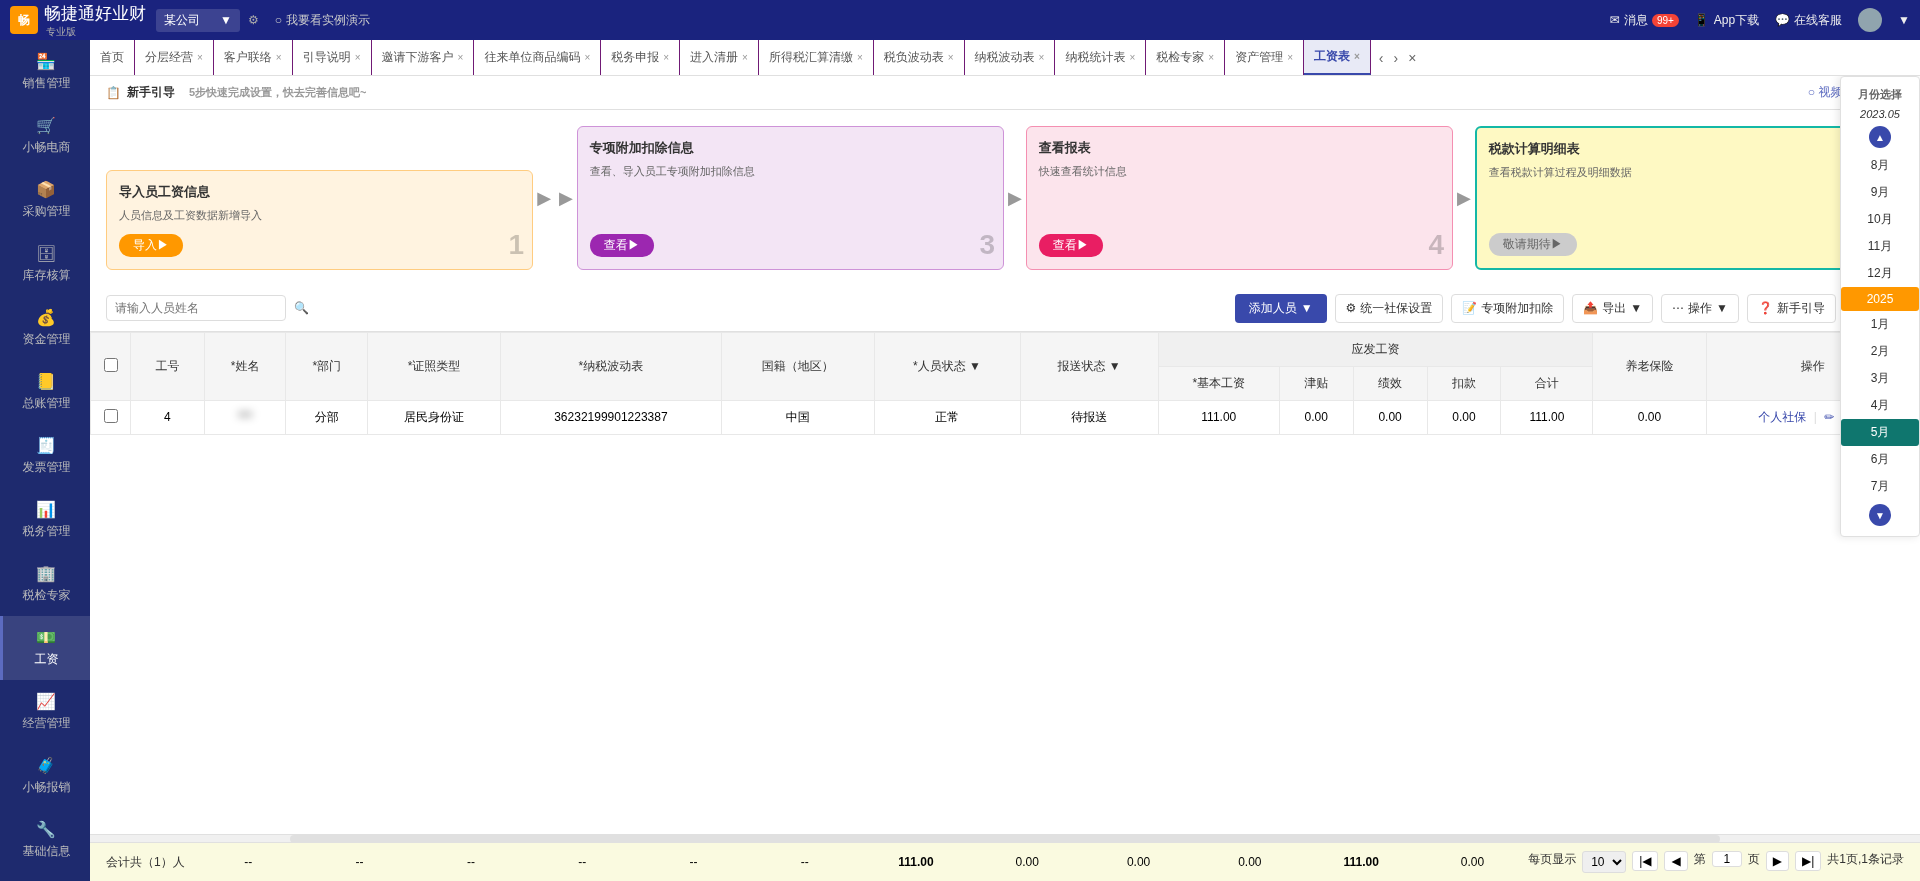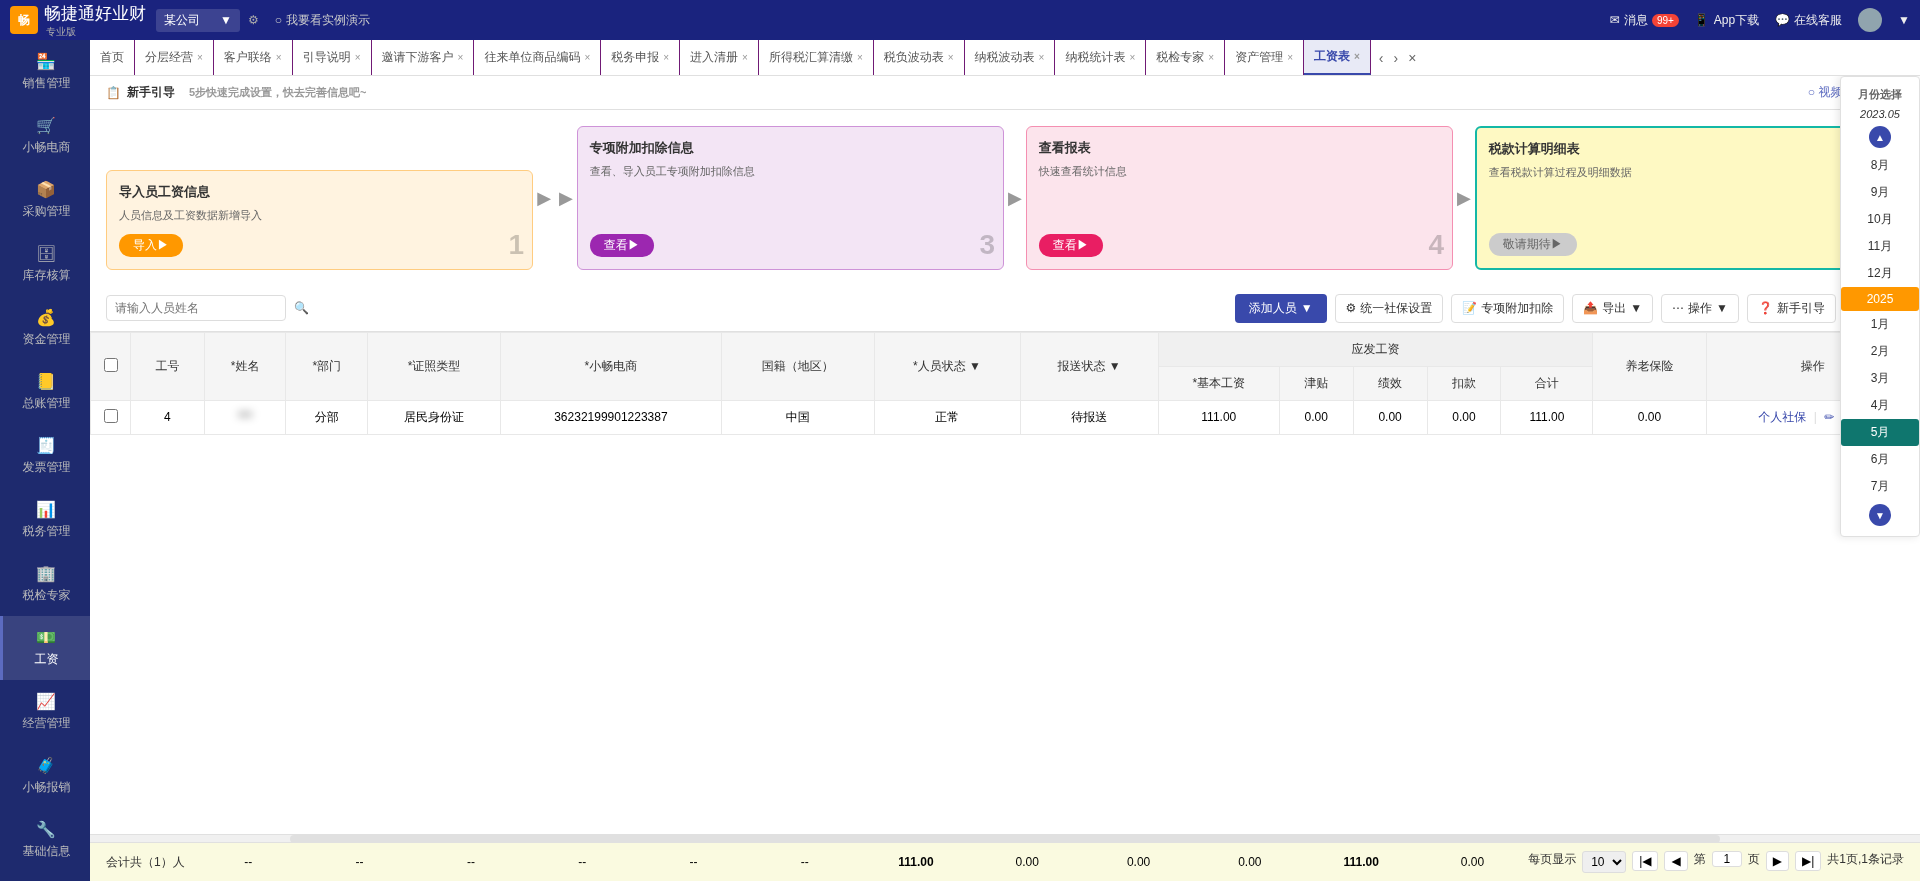--- a/index.html
+++ b/index.html
@@ -582,21 +582,21 @@
         <table>
           <thead>
             <tr>
               <th rowspan="2" style="width:40px;">
                 <input type="checkbox" class="checkbox" style="">
               </th>
               <th rowspan="2">工号</th>
               <th rowspan="2">*姓名</th>
               <th rowspan="2">*部门</th>
               <th rowspan="2">*证照类型</th>
-              <th rowspan="2">*小畅电商</th>
+              <th rowspan="2">*纳税波动表</th>
               <th rowspan="2">国籍（地区）</th>
               <th rowspan="2">*人员状态 ▼</th>
               <th rowspan="2">报送状态 ▼</th>
               <th colspan="5" class="th-group">应发工资</th>
               <th rowspan="2">养老保险</th>
               <th rowspan="2">操作</th>
             </tr>
             <tr>
               <th>*基本工资</th>
               <th>津贴</th>

